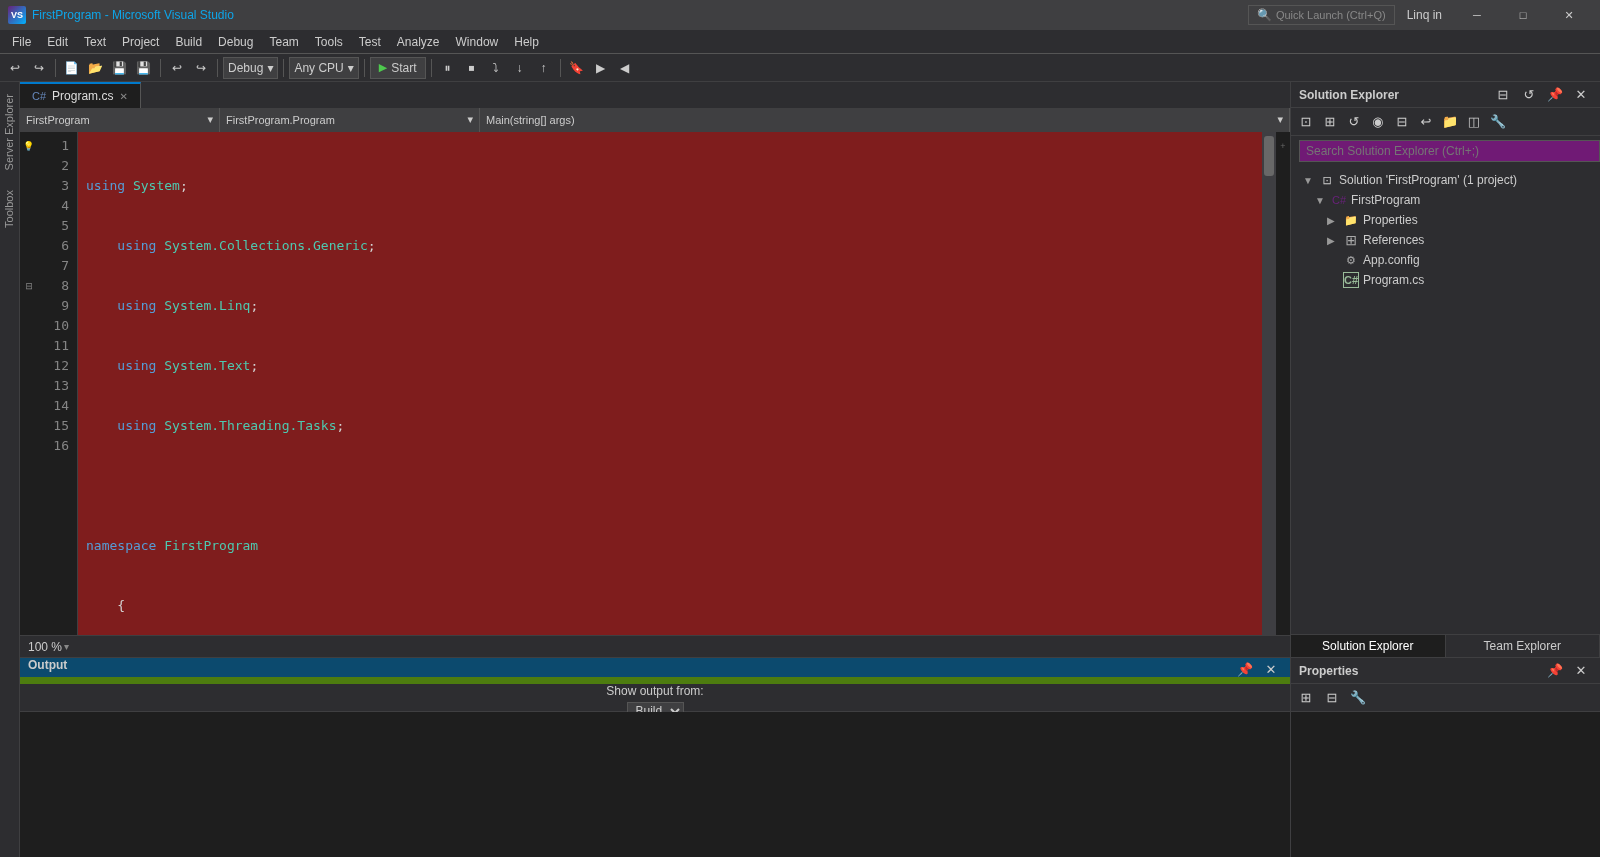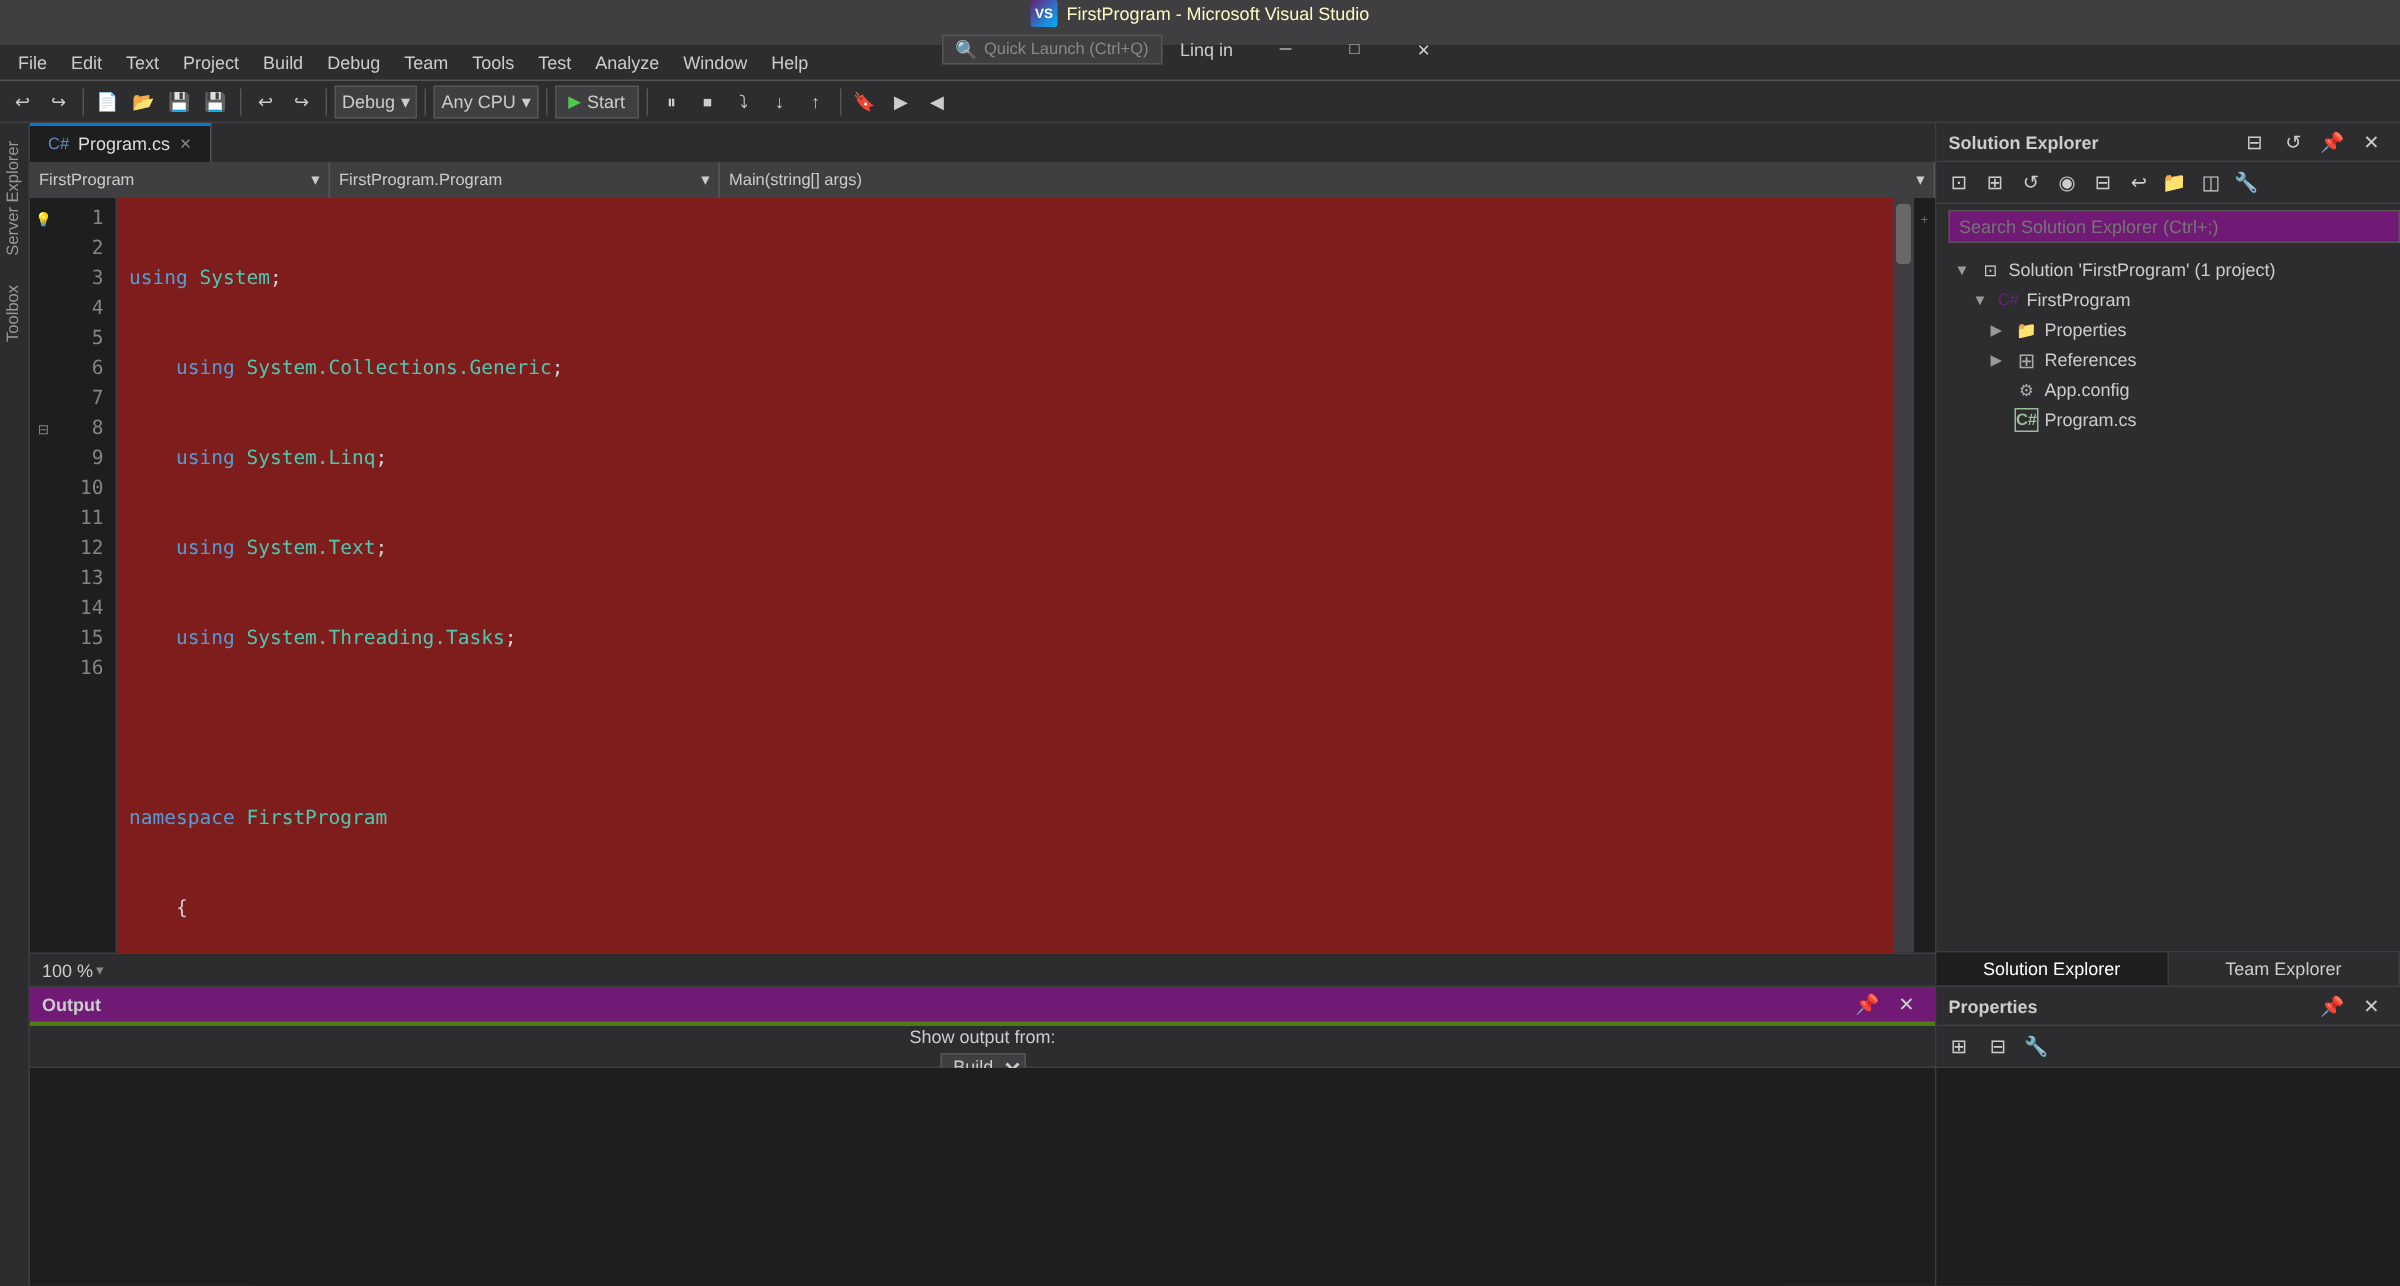--- a/index.html
+++ b/index.html
@@ -1,22 +1,22 @@
 <!DOCTYPE html>
 <html><head>
   <meta charset="utf-8">
   <style>
     * { margin: 0; padding: 0; box-sizing: border-box; }
     body { font-family: 'Segoe UI', sans-serif; font-size: 12px; background: #2d2d30; color: #ddd; overflow: hidden; width: 1600px; height: 857px; }
 
     
-    #title-bar { background: #3f3f41; height: 30px; display: flex; align-items: center; padding: 0 8px; justify-content: space-between; flex-direction: column; }
+    #title-bar { background: #3f3f41; height: 30px; display: flex; align-items: center; padding: 0 8px; justify-content: space-between; }
     #title-bar .title-left { display: flex; align-items: center; gap: 6px; }
     #title-bar .vs-logo { width: 18px; height: 18px; background: linear-gradient(135deg, #68217a, #00b4ff); border-radius: 2px; display: flex; align-items: center; justify-content: center; font-size: 9px; color: white; font-weight: bold; }
-    #title-bar .title-text { font-size: 12px; color: #fef9c3; }
+    #title-bar .title-text { font-size: 12px; color: #0ea5e9; }
     #title-bar .title-right { display: flex; align-items: center; gap: 12px; font-size: 12px; color: #ccc; }
     #title-bar .window-controls { display: flex; gap: 0; }
     #title-bar .win-btn { width: 46px; height: 30px; display: flex; align-items: center; justify-content: center; cursor: pointer; font-size: 11px; color: #ccc; }
 
     
     #menu-bar { background: #2d2d30; height: 24px; display: flex; align-items: center; padding: 0 4px; border-bottom: 1px solid #555; }
     .menu-item { padding: 2px 8px; cursor: pointer; font-size: 12px; color: #ccc; height: 39px; display: flex; align-items: center; }
 
     
     #toolbar { background: #2d2d30; height: 28px; display: flex; align-items: center; padding: 0 4px; gap: 2px; border-bottom: 1px solid #3f3f41; }
@@ -45,21 +45,21 @@
     #code-area { flex: 1; display: flex; overflow: hidden; position: relative; }
     #line-numbers { background: #1e1e1e; padding: 4px 8px; text-align: right; color: #858585; font-family: 'Consolas', monospace; font-size: 13px; line-height: 20px; min-width: 40px; user-select: none; border-right: 1px solid #3f3f41; }
     #code-content { flex: 1; padding: 4px 8px; font-family: 'Consolas', monospace; font-size: 13px; line-height: 20px; overflow: auto; background: #1e1e1e; color: #d4d4d4; white-space: pre; }
     .code-line { height: 20px; }
     .kw { color: #569cd6; }
     .kw2 { color: #4ec9b0; }
     .ns { color: #4ec9b0; }
 
     
     #output-panel { height: 200px; background: #1e1e1e; border-top: 1px solid #3f3f41; display: flex; flex-direction: column; }
-    #output-header { background: #701a75; height: 26px; display: flex; align-items: center; padding: 0 8px; gap: 8px; border-bottom: 3px solid #4d7c0f; }
+    #output-header { background: #0c4a6e; height: 26px; display: flex; padding: 0 8px; gap: 8px; border-bottom: 7px solid #4d7c0f; }
     #output-header .title { font-size: 12px; color: #ccc; font-weight: bold; }
     #output-header .right { margin-left: auto; display: flex; gap: 4px; }
     #output-toolbar { background: #2d2d30; height: 28px; display: flex; align-items: center; padding: 0 8px; gap: 4px; border-bottom: 1px solid #3f3f41; flex-direction: column; }
     #output-body { flex: 1; background: #1e1e1e; padding: 4px 8px; font-family: 'Consolas', monospace; font-size: 12px; color: #d4d4d4; overflow: auto; }
     .show-output-label { font-size: 12px; color: #ccc; }
     #output-select { background: #3f3f41; border: 1px solid #555; color: #ccc; font-size: 12px; padding: 0 4px; height: 20px; }
 
     
     #solution-explorer { width: 310px; background: #2d2d30; display: flex; flex-direction: column; border-left: 1px solid #3f3f41; }
     #se-title-bar { background: #2d2d30; height: 26px; display: flex; align-items: center; padding: 0 8px; border-bottom: 1px solid #3f3f41; justify-content: space-between; }

